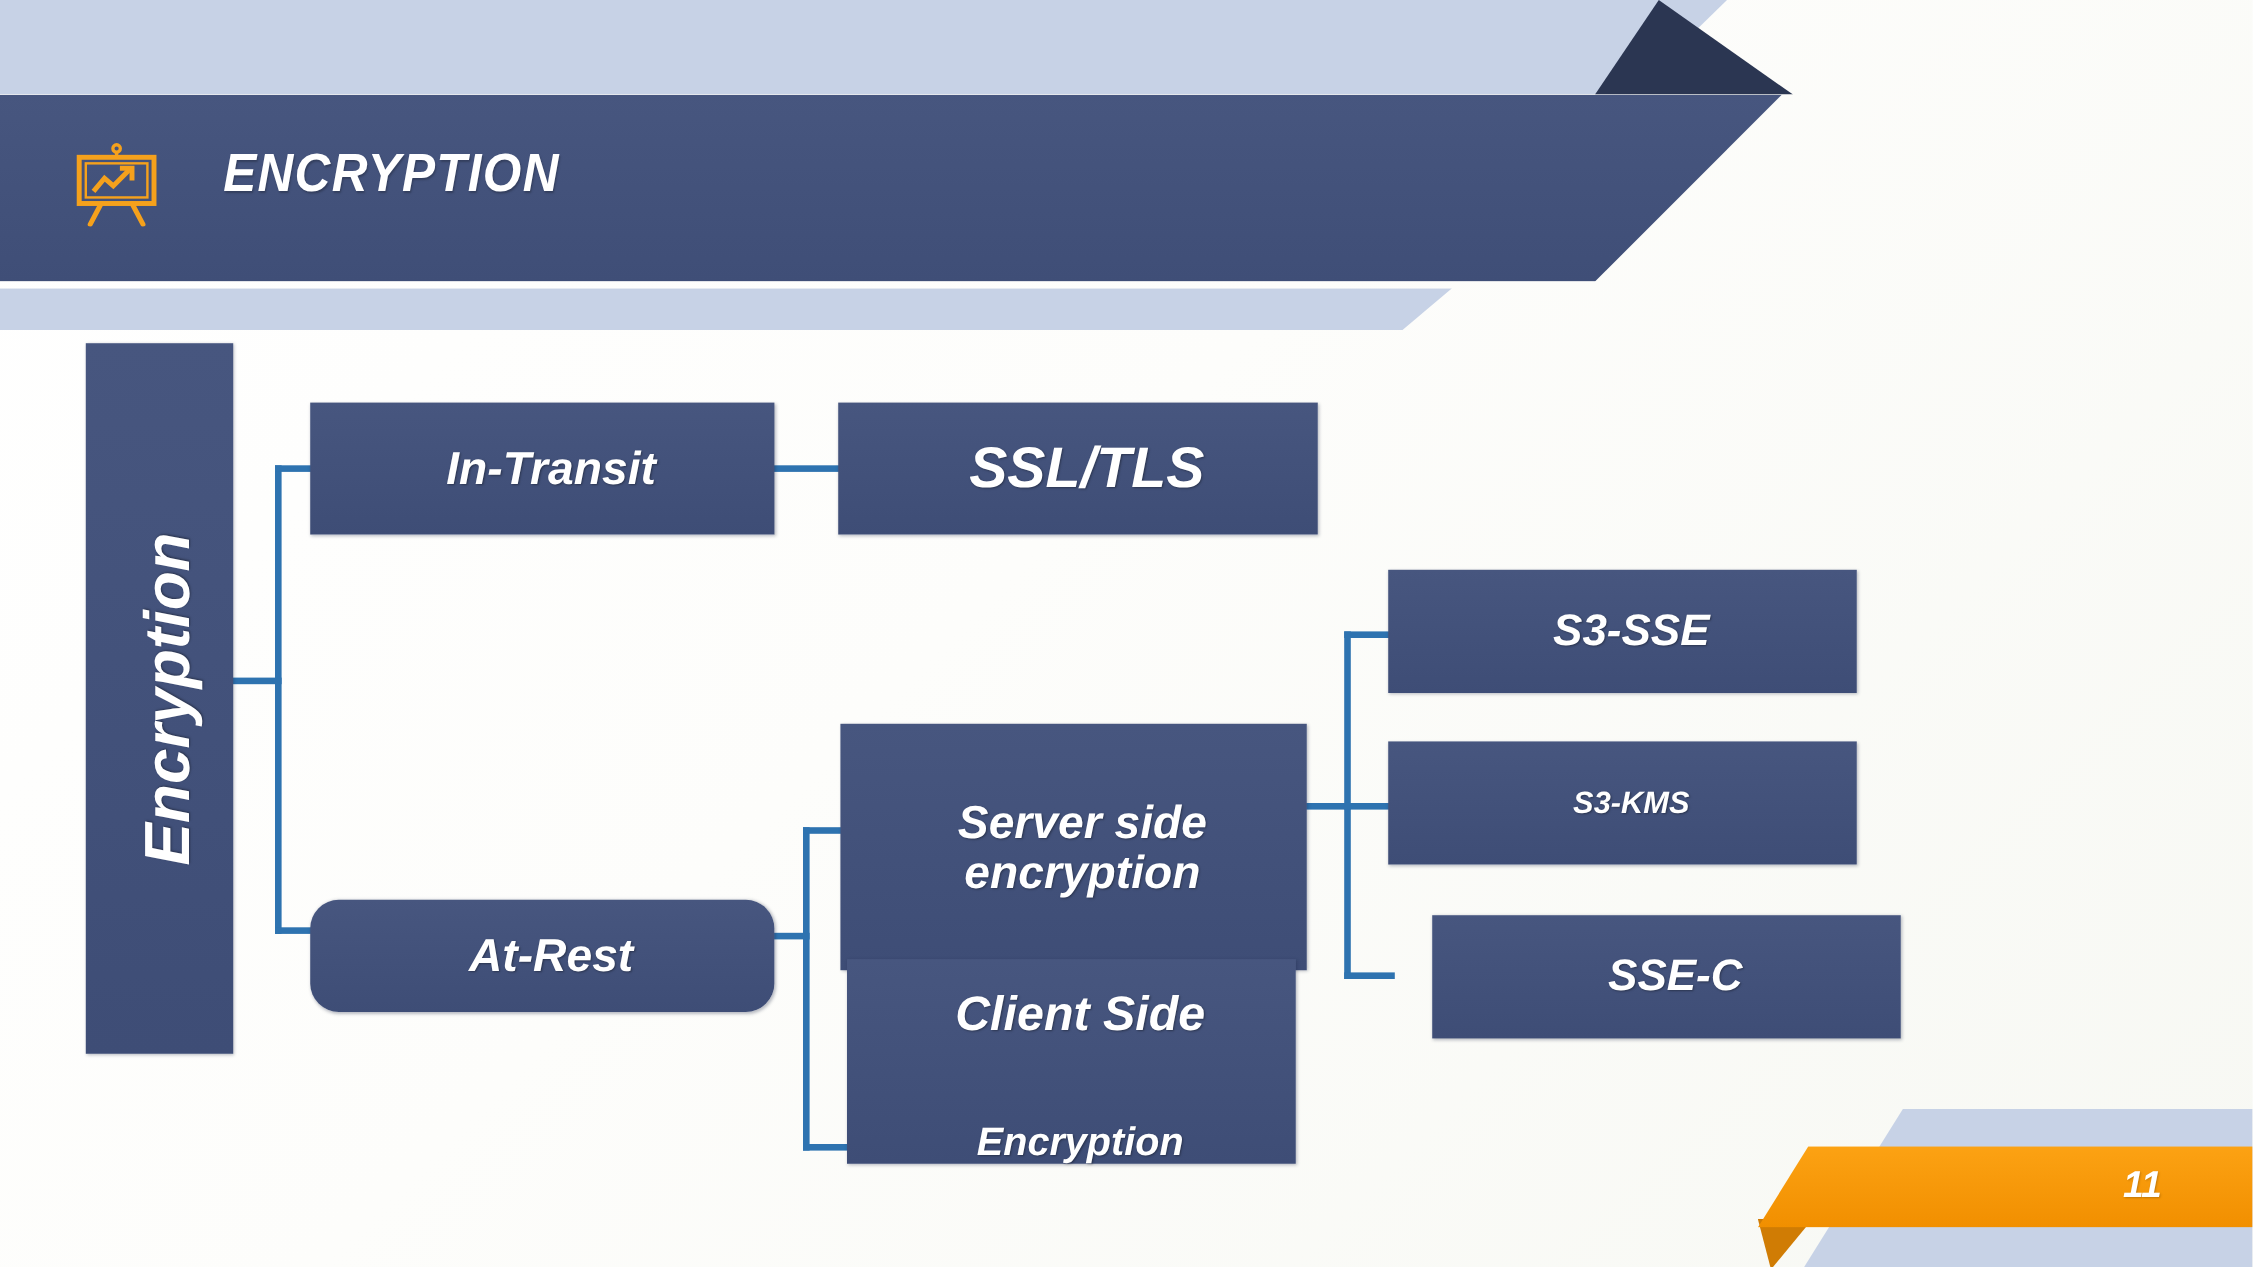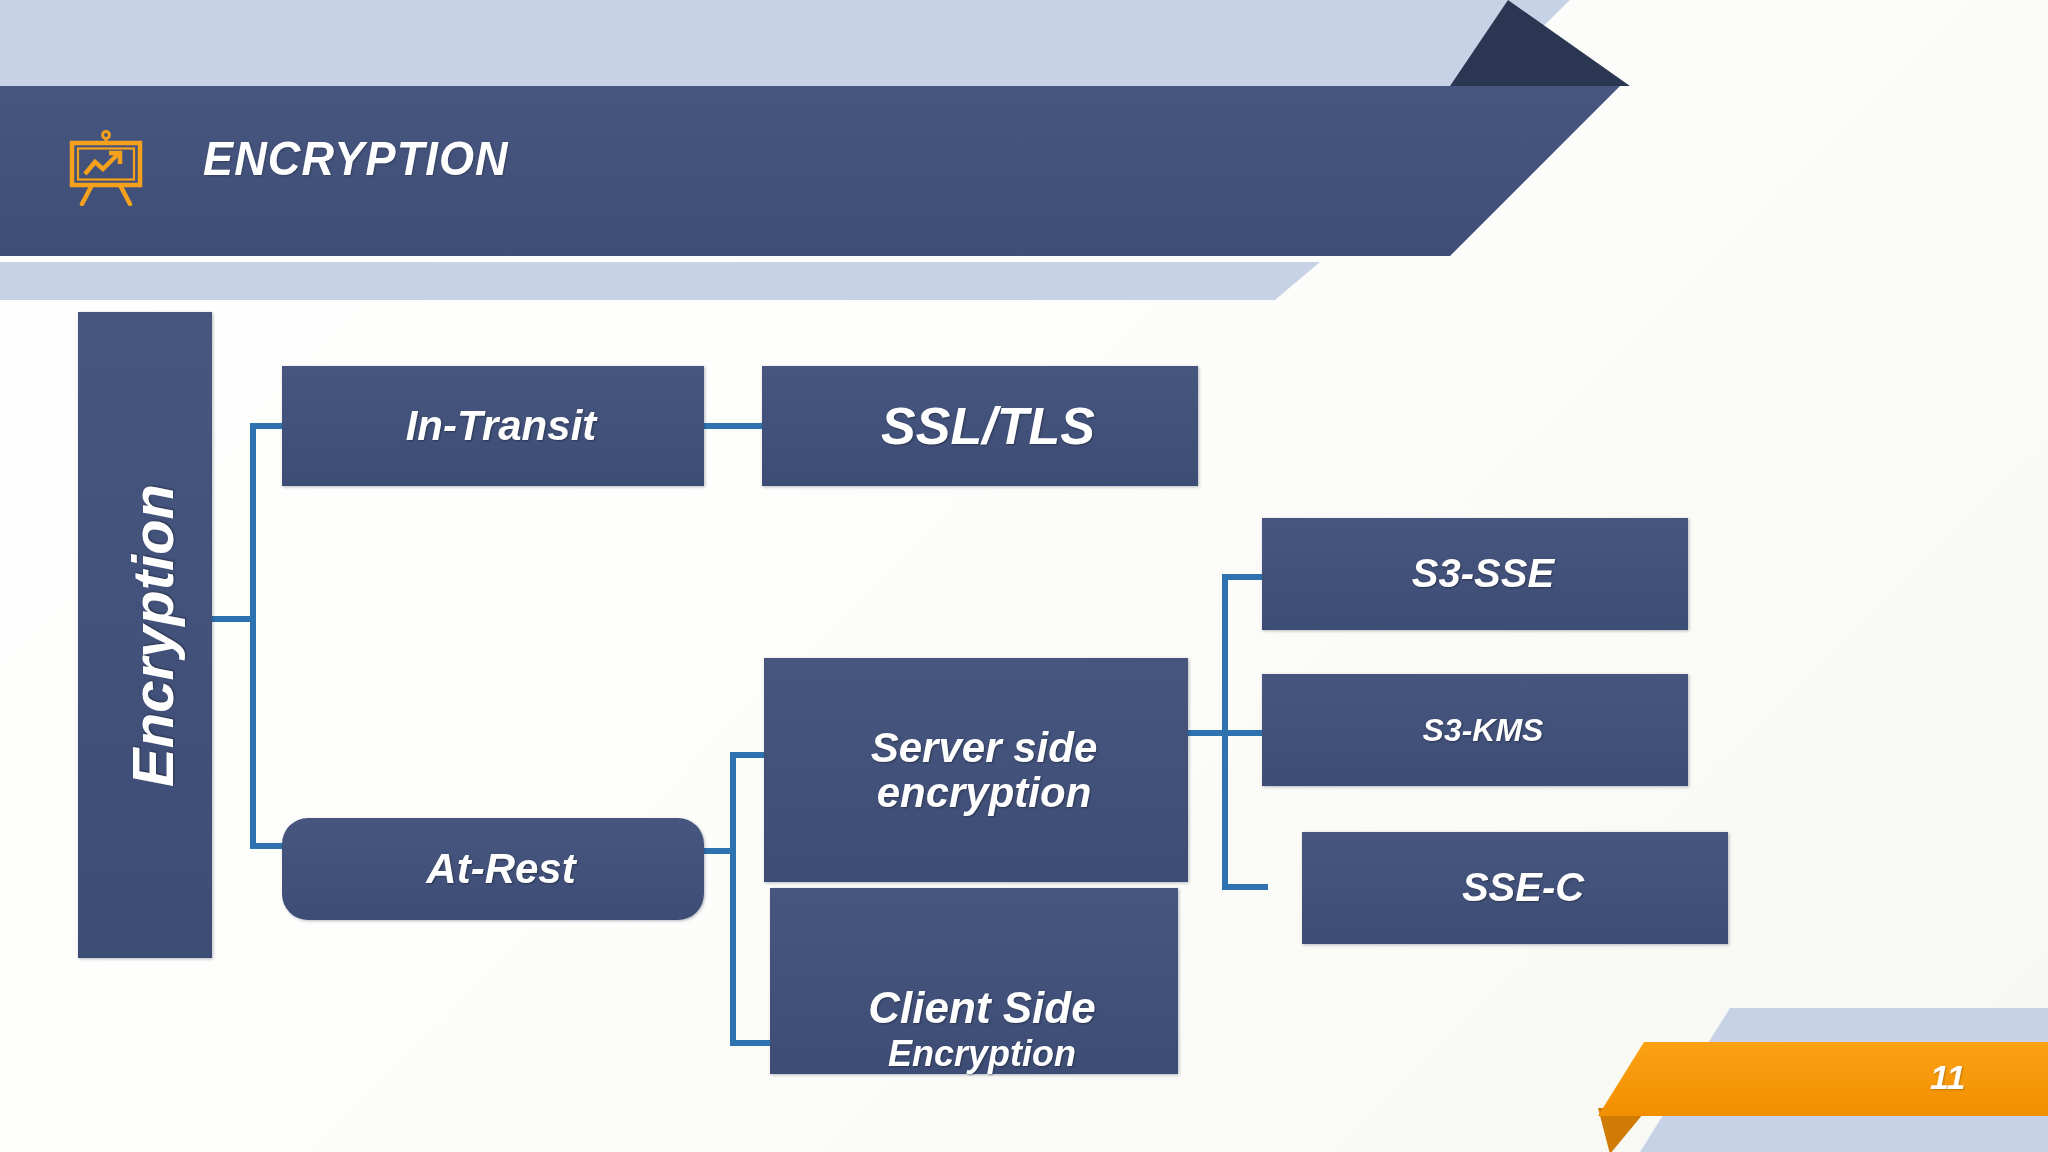--- a/index.html
+++ b/index.html
@@ -99,30 +99,29 @@
   .n-atrest  {left:282px;top:818px;width:406px;height:102px;font-size:42px;border-radius:26px;}
 
   .n-sse{
     left:764px;top:638px;width:408px;height:224px;font-size:42px;
     flex-direction:column;
     margin-top:20px;
   }
   .n-cse{
     left:770px;top:872px;width:408px;height:186px;font-size:42px;
     flex-direction:column;
-    justify-content:flex-end;
+    justify-content:space-between;
     padding-top:26px;
     box-sizing:border-box;
-    margin-top:16px;
   }
   .n-cse .l1{font-size:44px;}
   .n-cse .l2{font-size:36px;margin-top:4px;}
 
   .n-s3sse{left:1262px;top:518px;width:410px;height:112px;font-size:40px;}
-  .n-s3kms{left:1262px;top:674px;width:410px;height:112px;font-size:32px;}
+  .n-s3kms{left:1262px;top:674px;width:410px;height:112px;font-size:28px;}
   .n-ssec {left:1302px;top:832px;width:410px;height:112px;font-size:40px;}
 
   
   .conn{position:absolute;background:#2f72ad;background:#2e73b0;}
   .conn.h{height:6px;}
   .conn.v{width:6px;}
 
   
   .foot-band{
     position:absolute;left:1640px;top:1008px;

